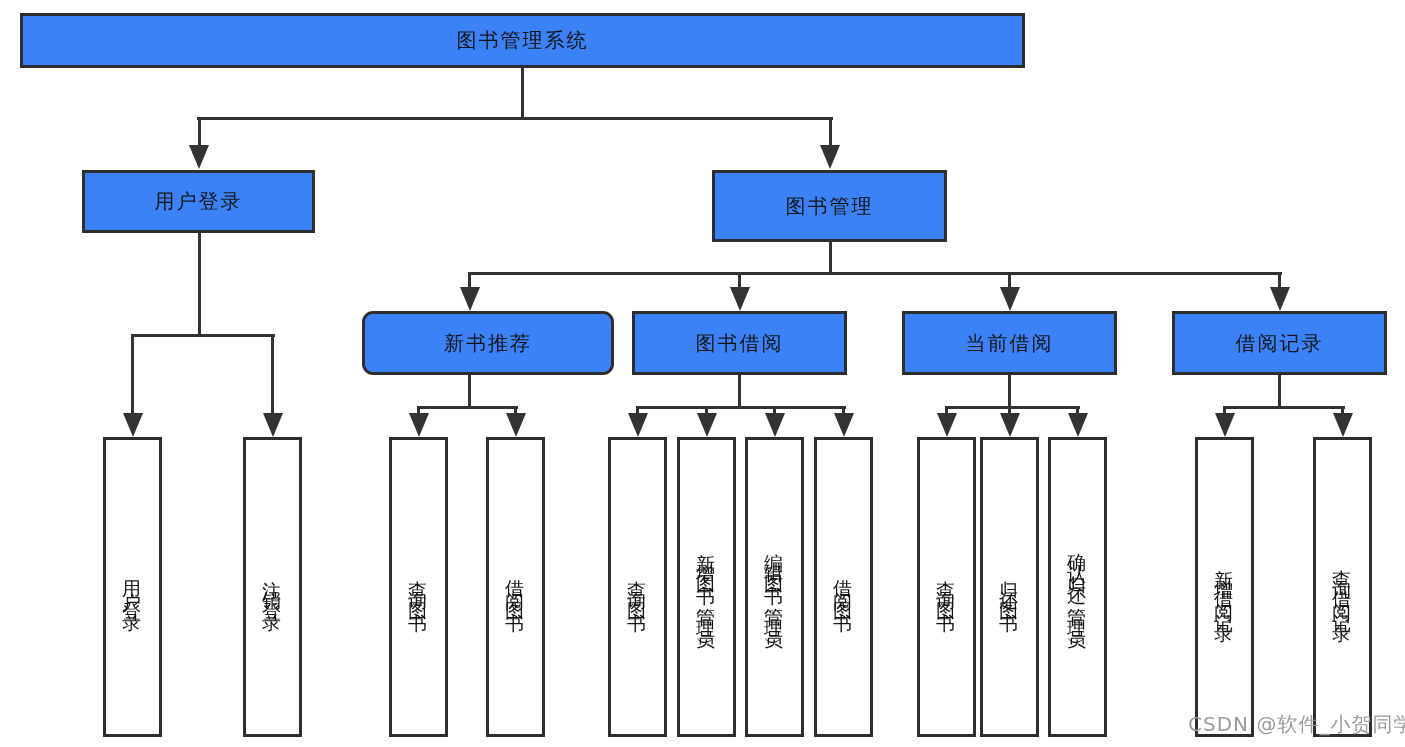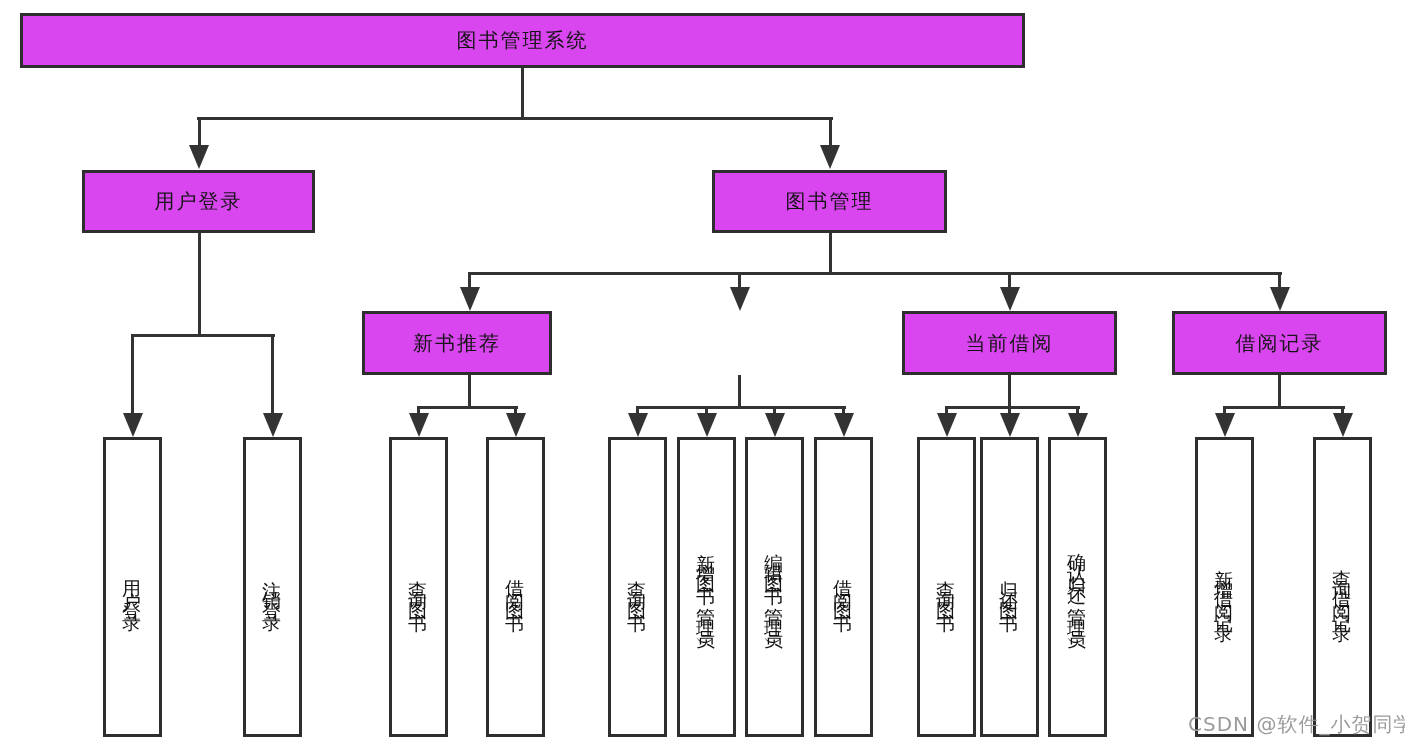--- a/index.html
+++ b/index.html
@@ -5,21 +5,21 @@
   html,body{margin:0;padding:0;background:#fff;}
   .canvas{
     position:relative;
     width:1405px;height:747px;
     background:#ffffff;
     font-family:"DejaVu Sans","Liberation Sans",sans-serif;
     overflow:hidden;
   }
   .hbox{
     position:absolute;
-    background:#d946ef;
+    background:#3b82f6;
     border:3px solid #2e2e2e;
     box-sizing:border-box;
     display:flex;align-items:center;justify-content:center;
     z-index:2;
   }
   .hbox span{
     font-size:20px;color:#141414;letter-spacing:2px;white-space:nowrap;
   }
   .vbox{
     position:absolute;
@@ -67,21 +67,21 @@
   <div class="line" style="left:521px;top:66px;width:3px;height:53px;"></div>
   <div class="line" style="left:197px;top:117px;width:636px;height:3px;"></div>
   <div class="line" style="left:198px;top:117px;width:3px;height:34px;"></div>
   <div class="arrow" style="left:189px;top:145px;"></div>
   <div class="line" style="left:829px;top:117px;width:3px;height:34px;"></div>
   <div class="arrow" style="left:820px;top:145px;"></div>
 
   <div class="hbox" style="left:82px;top:170px;width:233px;height:63px;">
     <span>用户登录</span>
   </div>
-  <div class="hbox" style="left:712px;top:170px;width:235px;height:63px;">
+  <div class="hbox" style="left:712px;top:170px;width:235px;height:72px;">
     <span>图书管理</span>
   </div>
 
   <div class="line" style="left:198px;top:233px;width:3px;height:104px;"></div>
   <div class="line" style="left:131px;top:334px;width:144px;height:3px;"></div>
   <div class="line" style="left:131px;top:334px;width:3px;height:83px;"></div>
   <div class="arrow" style="left:123px;top:413px;"></div>
   <div class="line" style="left:271px;top:334px;width:3px;height:83px;"></div>
   <div class="arrow" style="left:263px;top:413px;"></div>
 
@@ -89,22 +89,25 @@
   <div class="line" style="left:468px;top:272px;width:814px;height:3px;"></div>
   <div class="line" style="left:468px;top:272px;width:3px;height:18px;"></div>
   <div class="arrow" style="left:460px;top:287px;"></div>
   <div class="line" style="left:738px;top:272px;width:3px;height:18px;"></div>
   <div class="arrow" style="left:730px;top:287px;"></div>
   <div class="line" style="left:1008px;top:272px;width:3px;height:18px;"></div>
   <div class="arrow" style="left:1000px;top:287px;"></div>
   <div class="line" style="left:1278px;top:272px;width:3px;height:18px;"></div>
   <div class="arrow" style="left:1270px;top:287px;"></div>
 
-  <div class="hbox" style="left:362px;top:311px;width:190px;height:64px;">
+  <div class="hbox" style="left:362px;top:311px;width:252px;height:64px;border-radius:11px;">
     <span>新书推荐</span>
+  </div>
+  <div class="hbox" style="left:632px;top:311px;width:215px;height:64px;">
+    <span>图书借阅</span>
   </div>
   <div class="hbox" style="left:1172px;top:311px;width:215px;height:64px;">
     <span>借阅记录</span>
   </div>
   <div class="hbox" style="left:902px;top:311px;width:215px;height:64px;">
     <span>当前借阅</span>
   </div>
 
   <div class="line" style="left:468px;top:375px;width:3px;height:34px;"></div>
   <div class="line" style="left:417px;top:406px;width:101px;height:3px;"></div>

